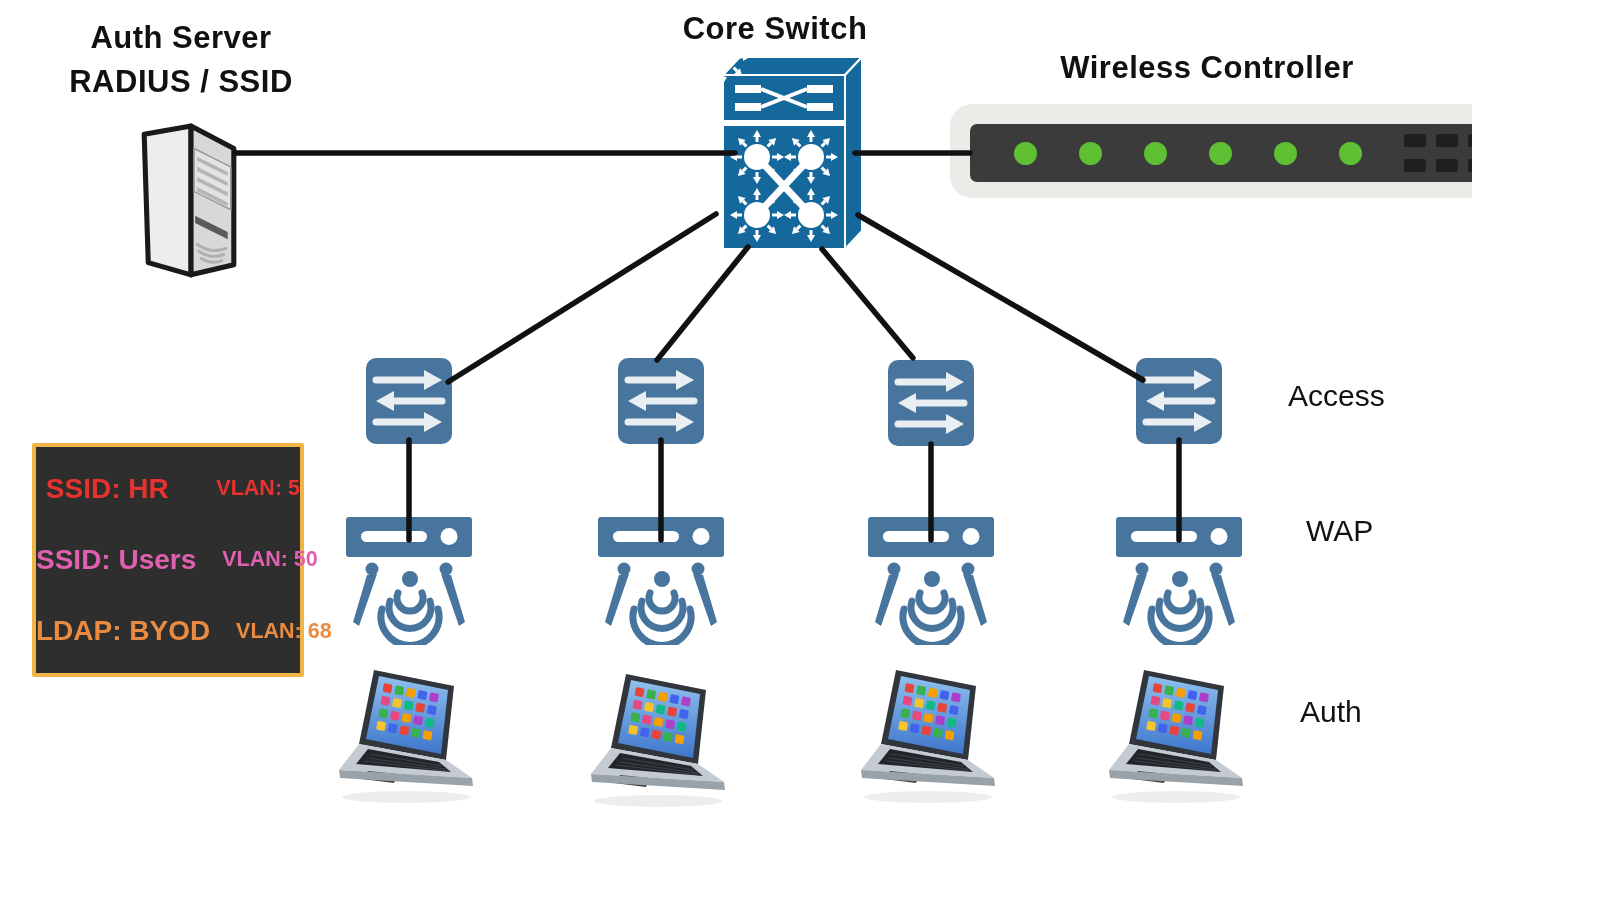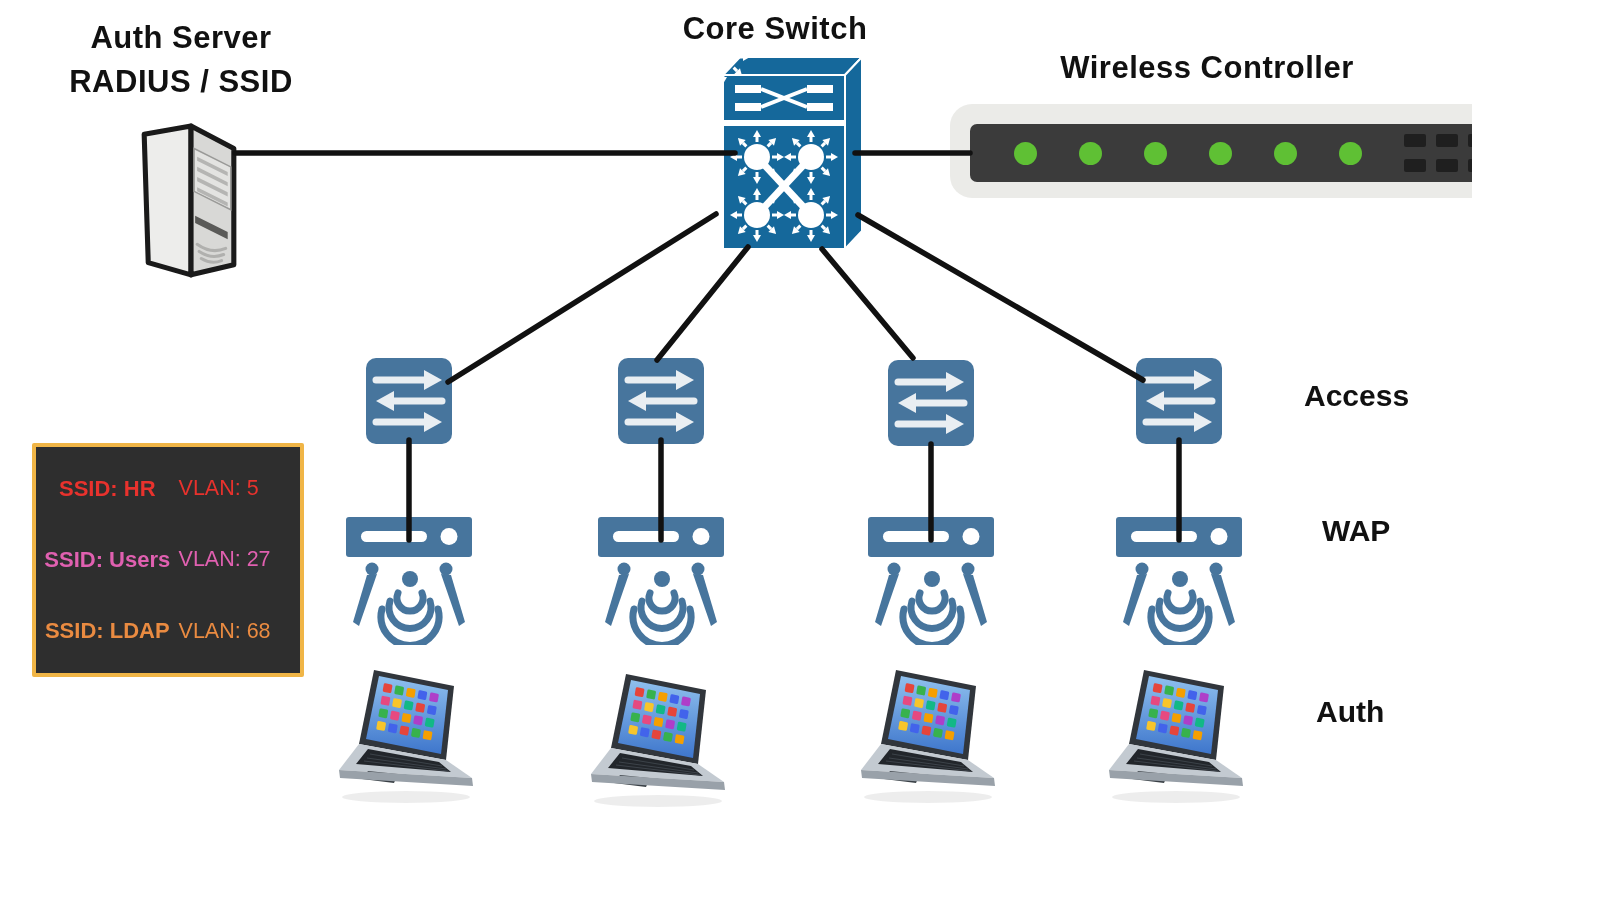--- a/index.html
+++ b/index.html
@@ -9,21 +9,21 @@
     font-family:"Liberation Sans", sans-serif;
   }
   #edges-svg { position:absolute; left:0; top:0; width:1600px; height:900px; z-index:5; pointer-events:none; }
   .edge { stroke:var(--line-black,#111); stroke-width:5.5; stroke-linecap:round; }
   .node { position:absolute; z-index:3; }
   .title {
     position:absolute; z-index:6; transform:translateX(-50%);
     font-weight:700; font-size:31px; color:#111; white-space:nowrap; letter-spacing:0.5px;
   }
   .rowlabel {
-    position:absolute; z-index:6; font-weight:700; font-size:30px; color:#111; white-space:nowrap;margin-left:16px;
+    position:absolute; z-index:6; font-weight:400; font-size:30px; color:#111; white-space:nowrap;
   }
   
   .fill-core { fill:var(--core-blue,#15689b); }
   .fill-node { fill:var(--node-blue,#47759d); }
   .fill-wh   { fill:#fff; }
   .stroke-wh { stroke:#fff; }
   .arrow     { stroke:var(--arrow-white,#e9eef2); stroke-width:7; stroke-linecap:round; }
   .arrowhead { fill:var(--arrow-white,#e9eef2); }
   .wap-arc   { stroke:var(--node-blue,#47759d); stroke-width:7; stroke-linecap:round; fill:none; }
 
@@ -50,22 +50,22 @@
 
   
   .ssid-panel {
     position:absolute; left:32px; top:443px; width:272px; height:234px; z-index:6;
     background:var(--panel-bg,#2e2e2e);
     border:4px solid var(--panel-border,#f0b546);
     border-radius:2px; box-sizing:border-box;
     display:flex; flex-direction:column; justify-content:space-around; padding:6px 0;
   }
   .ssid-row { display:flex; align-items:center; }
-  .ssid-cell  { flex:0 0 54%; text-align:center; font-weight:700; font-size:22px; white-space:nowrap; }
-  .vlan-cell  { flex:0 0 46%; text-align:left; font-weight:400; font-size:21.5px; white-space:nowrap; }
+  .ssid-cell  { flex:0 0 54%; text-align:center; font-weight:700; font-size:28px; white-space:nowrap; }
+  .vlan-cell  { flex:0 0 46%; text-align:right; font-weight:700; font-size:21.5px; white-space:nowrap; }
 </style>
 </head>
 <body>
 
 <div class="canvas">
 
   <svg width="0" height="0" style="position:absolute" aria-hidden="true">
     <defs>
       <linearGradient id="g-sky" x1="0" y1="0" x2="0" y2="1">
         <stop offset="0" stop-color="#8fc0ee"></stop>
@@ -315,21 +315,21 @@
       </svg>
   </div>
 
   <div class="ssid-panel">
     <div class="ssid-row">
       <span class="ssid-cell" style="color: rgb(232, 50, 45);">SSID: HR</span>
       <span class="vlan-cell" style="color: rgb(232, 50, 45);">VLAN: 5</span>
     </div>
     <div class="ssid-row">
       <span class="ssid-cell" style="color: rgb(224, 96, 176);">SSID: Users</span>
-      <span class="vlan-cell" style="color: rgb(224, 96, 176);">VLAN: 27</span>
+      <span class="vlan-cell" style="color: rgb(224, 96, 176);">VLAN: 50</span>
     </div>
     <div class="ssid-row">
-      <span class="ssid-cell" style="color: rgb(234, 139, 65);">SSID: LDAP</span>
+      <span class="ssid-cell" style="color: rgb(234, 139, 65);">LDAP: BYOD</span>
       <span class="vlan-cell" style="color: rgb(234, 139, 65);">VLAN: 68</span>
     </div>
   </div>
 
 </div>
 
 </body></html>

